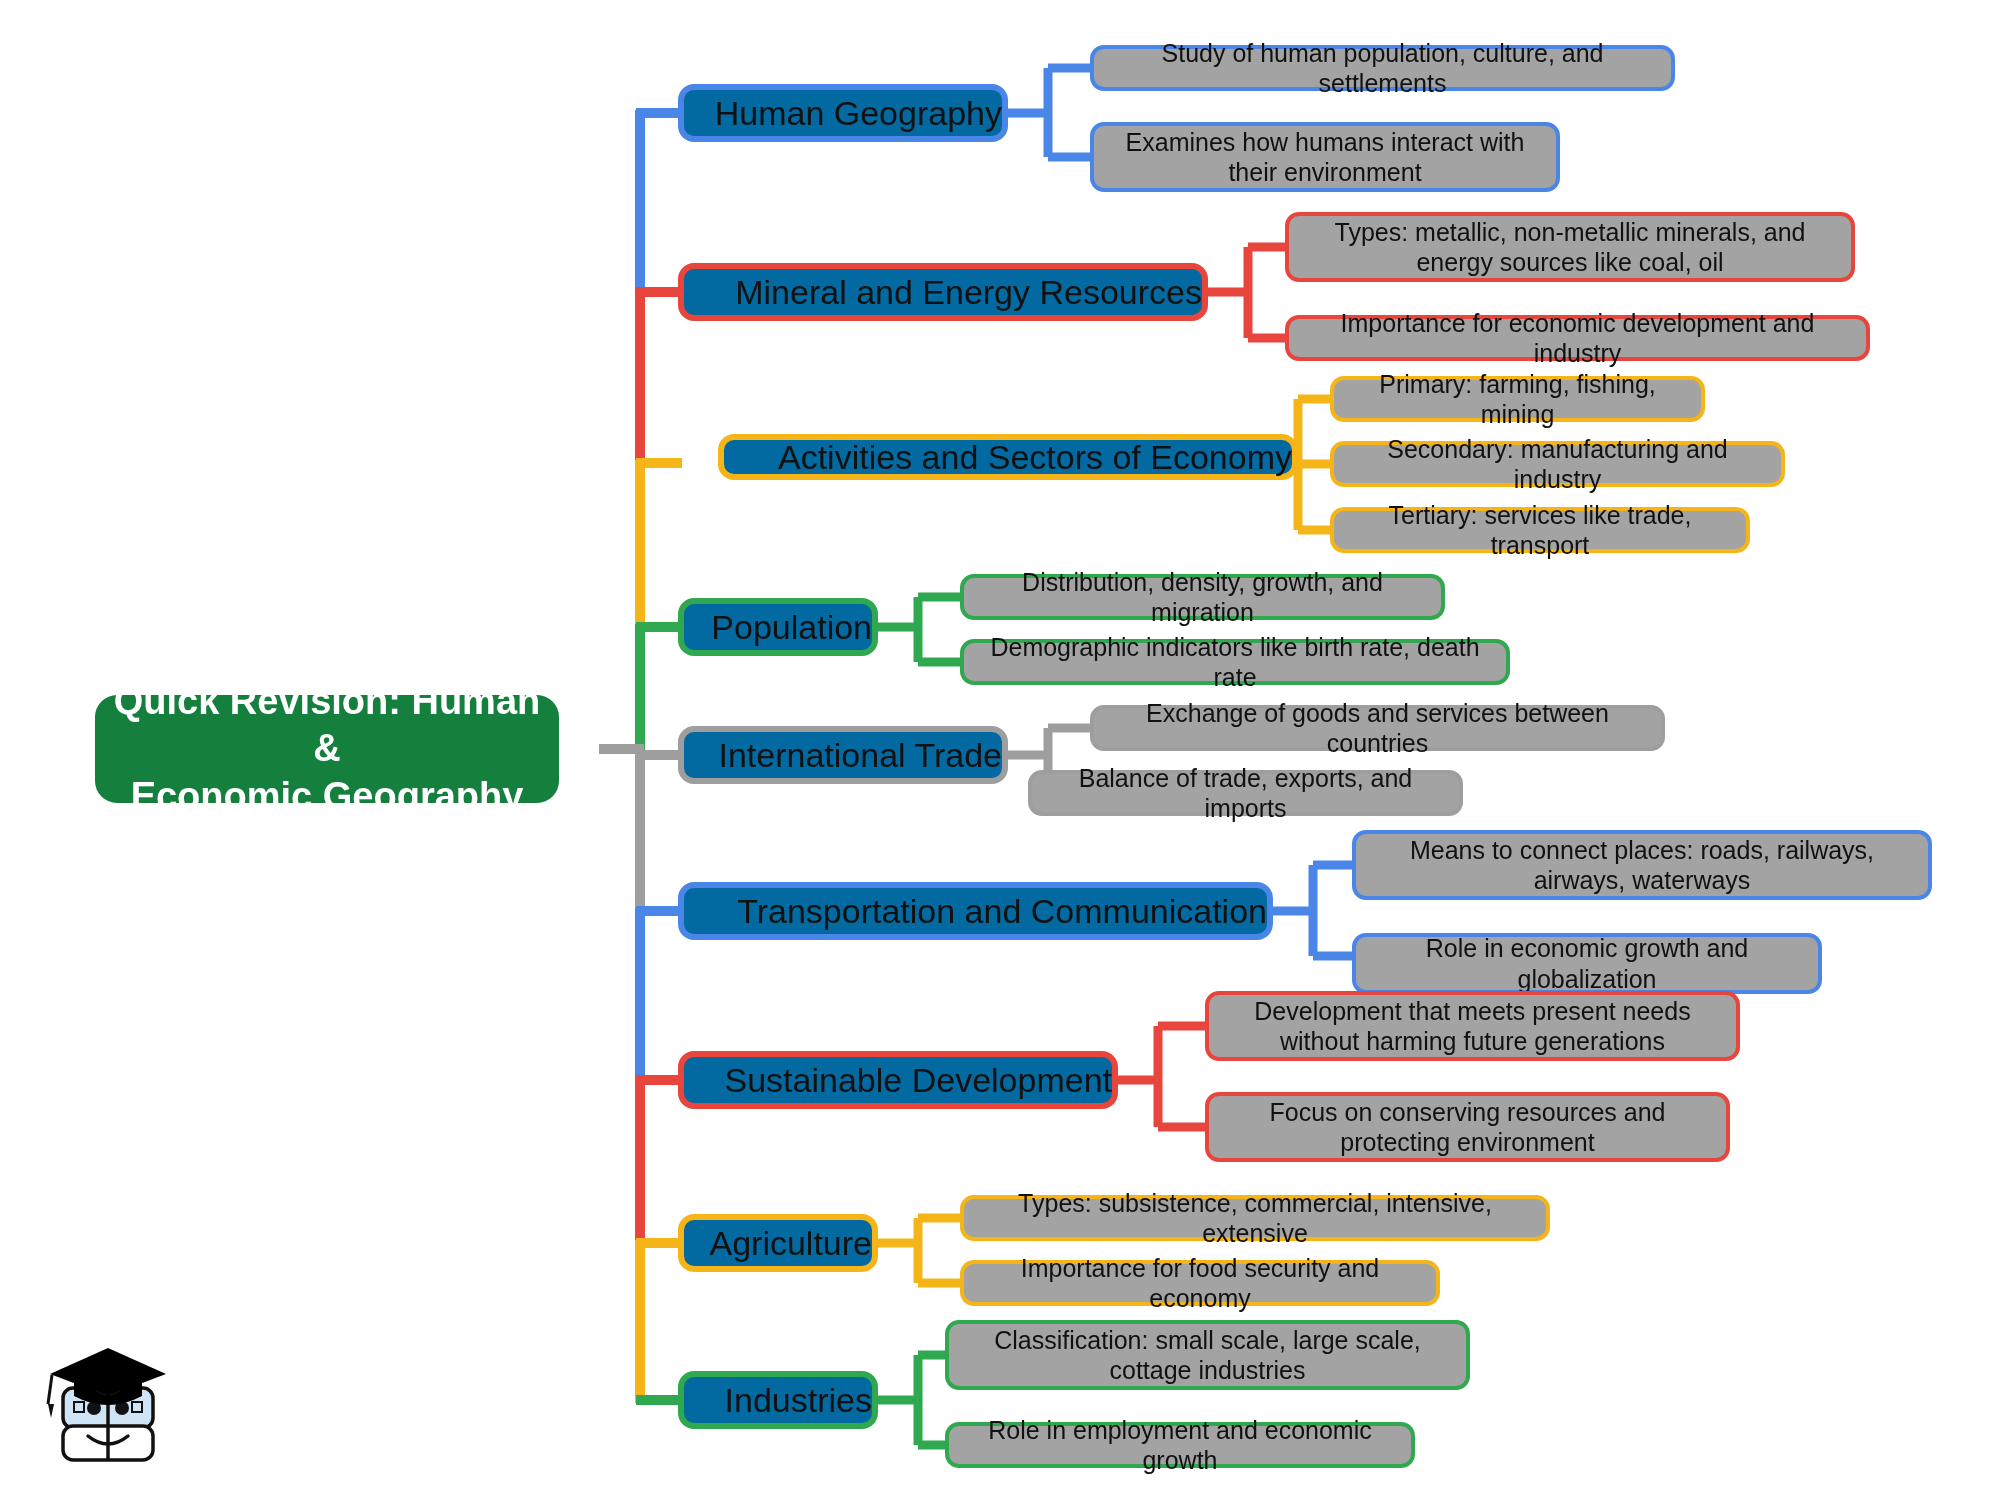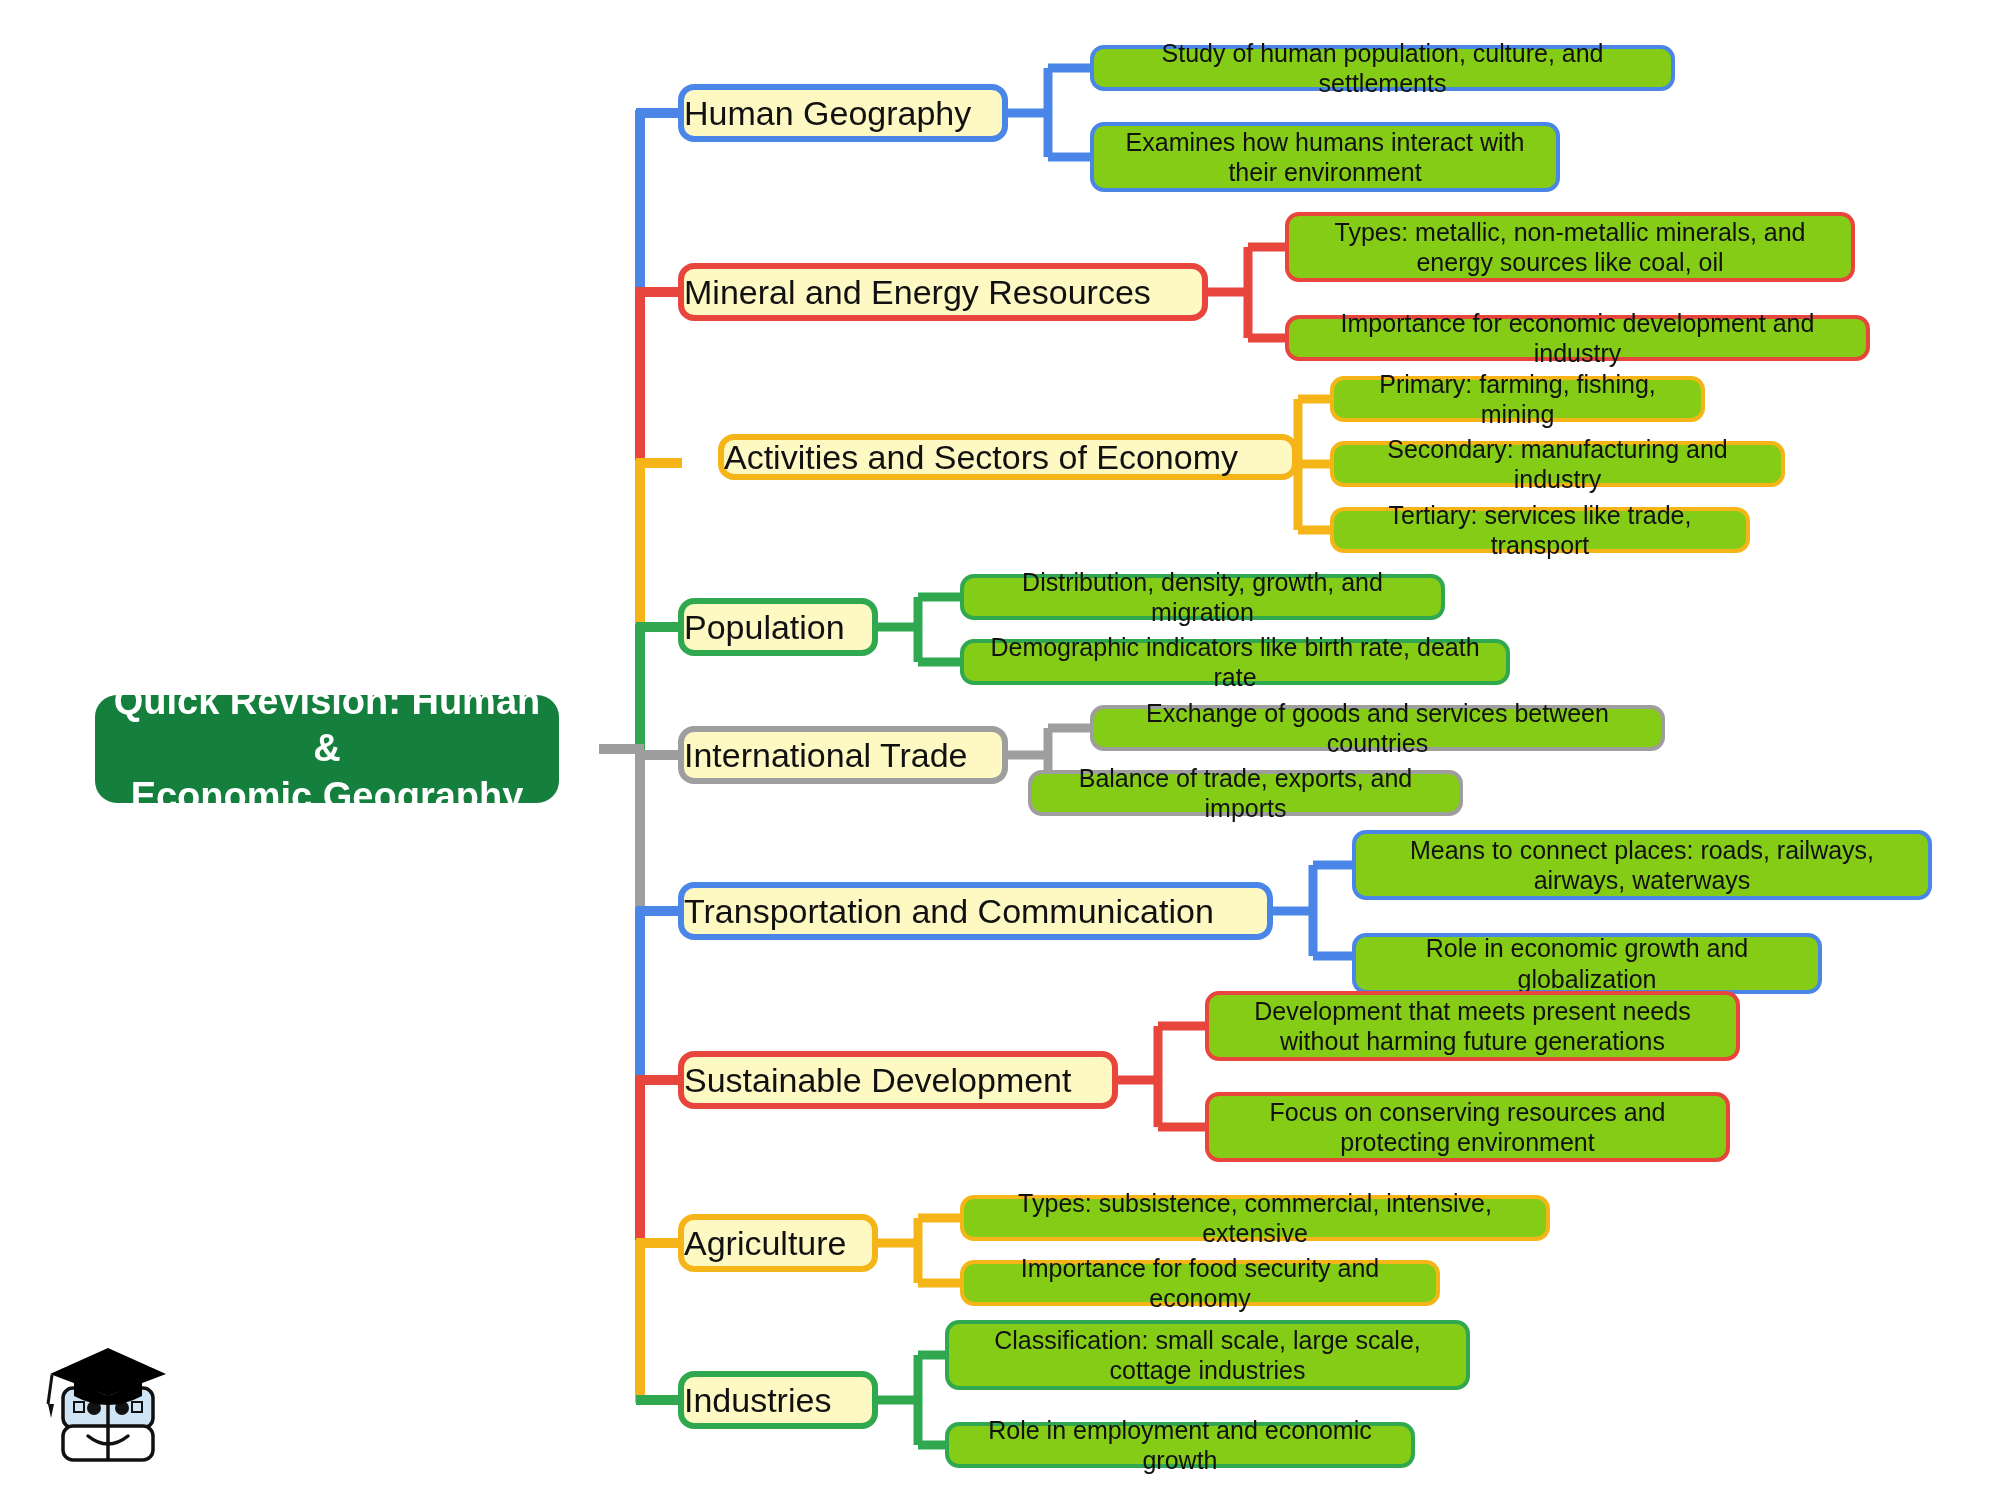--- a/index.html
+++ b/index.html
@@ -23,35 +23,35 @@
     font-weight:bold;
     display:flex;align-items:center;justify-content:center;
     text-align:center;
     line-height:1.25;
     box-sizing:border-box;
   }
 
   
   .branch{
     position:absolute;
-    background:#fef9c3;
+    background:#0369a1;
     border-style:solid;
     border-width:6px;
     border-radius:16px;
-    display:flex;align-items:center;justify-content:flex-start;
+    display:flex;align-items:center;justify-content:flex-end;
     box-sizing:border-box;
     color:#111111;
     white-space:nowrap;
     font-size:34px;
   }
 
   
   .leaf{
     position:absolute;
-    background:#84cc16;
+    background:#a3a3a3;
     border-style:solid;
     border-width:4px;
     border-radius:14px;
     display:flex;align-items:center;justify-content:center;
     box-sizing:border-box;
     color:#111111;
     text-align:center;
     line-height:1.22;
     font-size:25px;
     padding:0 10px;

